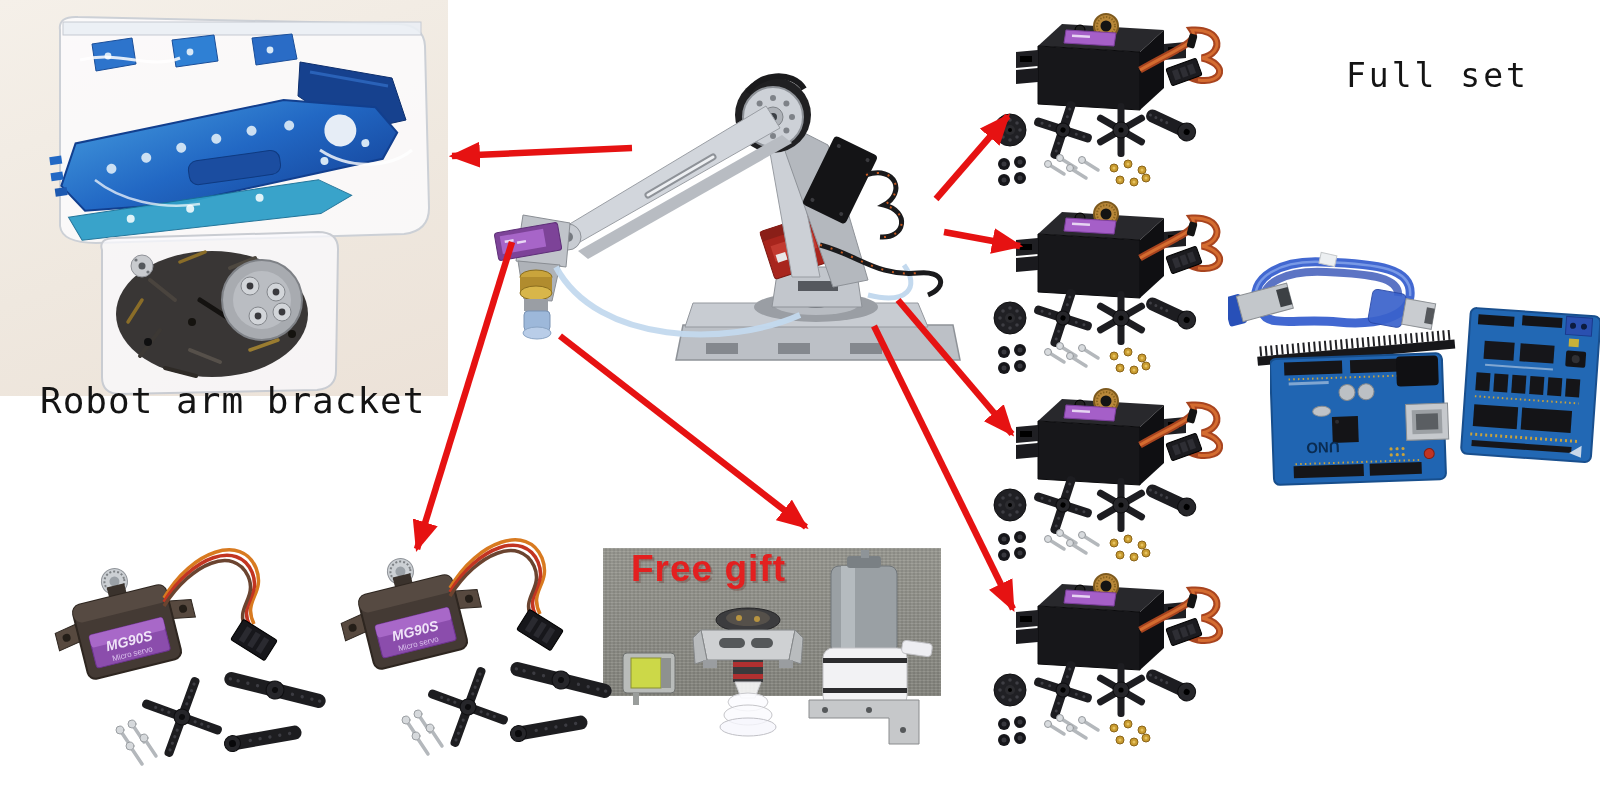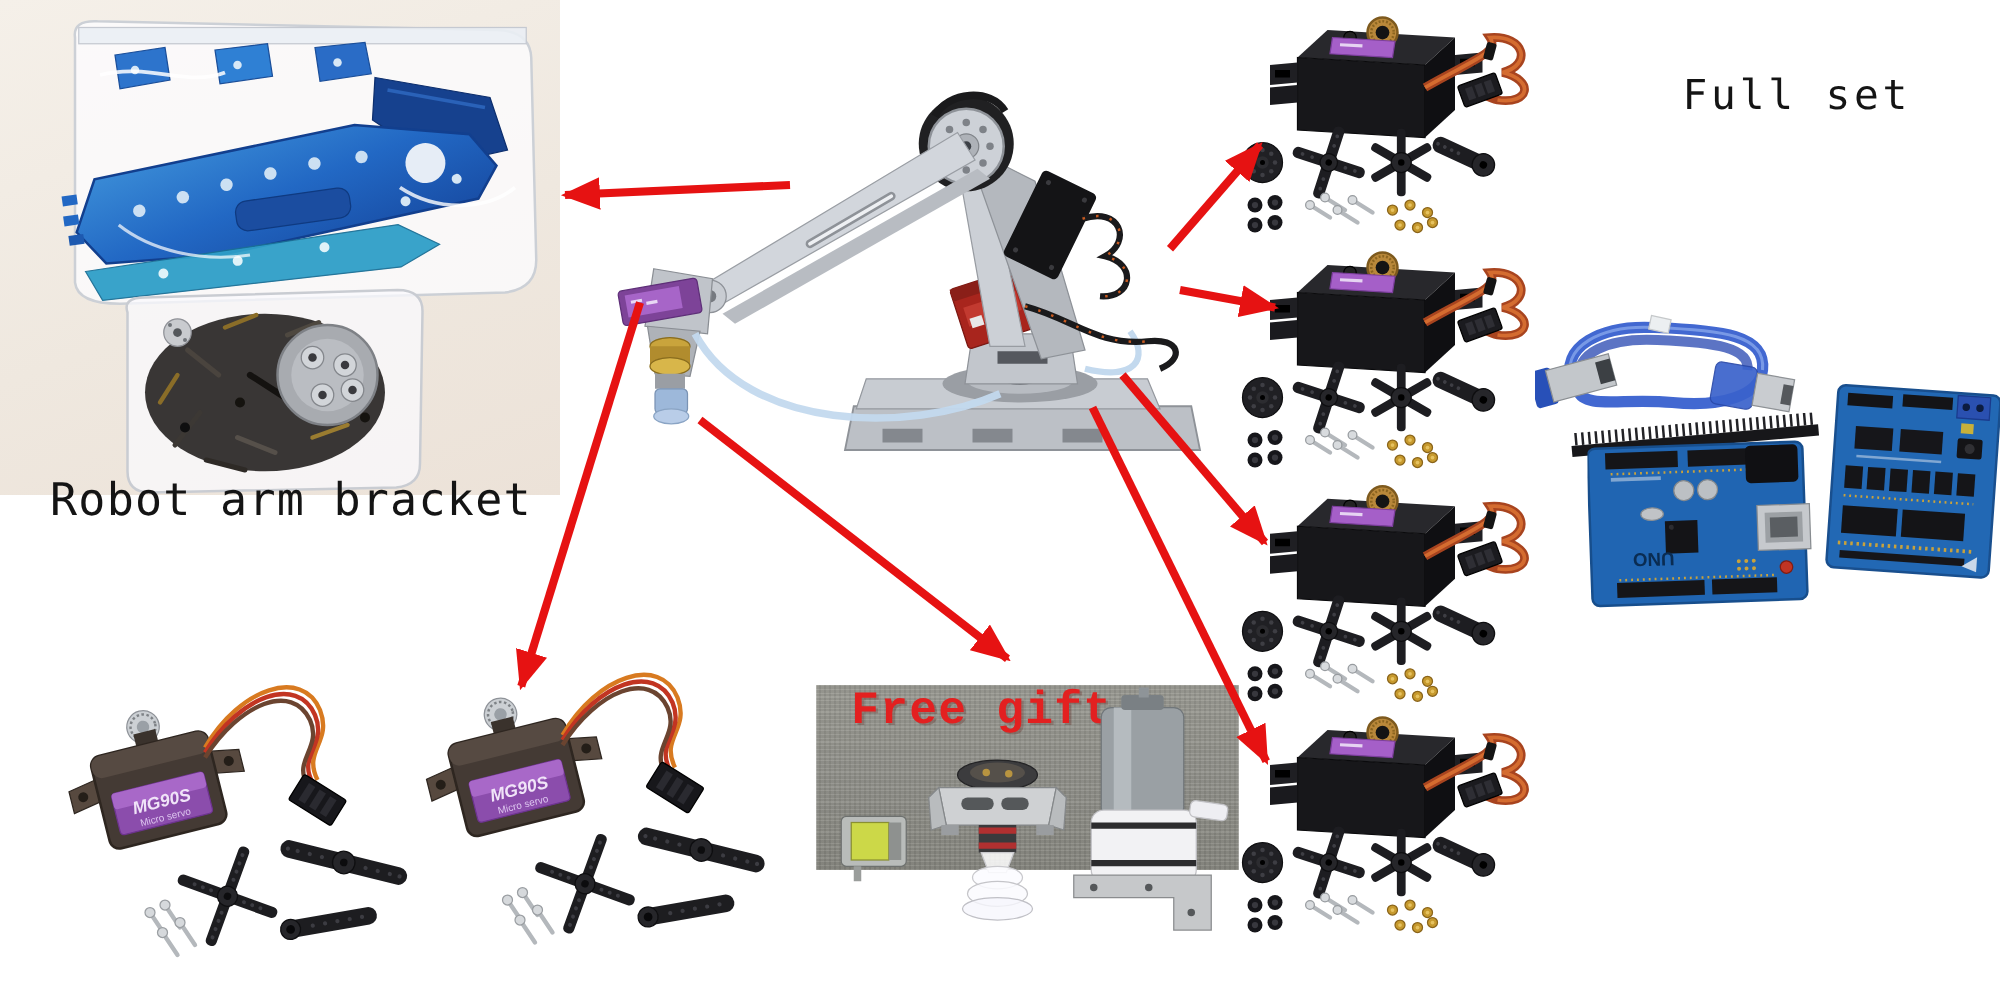--- a/index.html
+++ b/index.html
@@ -4,25 +4,25 @@
 <style>
   html,body{margin:0;padding:0;background:#ffffff;}
   #canvas{position:relative;width:1600px;height:800px;background:#ffffff;overflow:hidden;
           font-family:"Liberation Sans",sans-serif;}
   .abs{position:absolute;}
   .caption{font-family:"DejaVu Sans Mono",monospace;color:#141414;white-space:nowrap;}
   #bracket-caption{left:40px;top:380px;font-size:36px;letter-spacing:1px;}
   #fullset-caption{left:1298px;top:56px;font-size:33px;letter-spacing:3px;margin-left:48px;}
   #bracket-photo{left:0;top:0;width:448px;height:396px;
      background:linear-gradient(160deg,#f5f0e9 0%,#efe8df 55%,#ece2d8 100%);}
-  #freegift-photo{left:653px;top:548px;width:338px;height:148px;
+  #freegift-photo{left:603px;top:548px;width:338px;height:148px;
      background:
        repeating-linear-gradient(0deg, rgba(255,255,255,0.05) 0 1px, rgba(0,0,0,0.06) 1px 3px),
        repeating-linear-gradient(90deg, rgba(255,255,255,0.04) 0 2px, rgba(0,0,0,0.04) 2px 4px),
-       linear-gradient(180deg,#9a9a93 0%,#8f8f88 60%,#86867f 100%); font-family: Liberation Mono, monospace;}
+       linear-gradient(180deg,#9a9a93 0%,#8f8f88 60%,#86867f 100%);}
   #freegift-caption{left:28px;top:0px;font-size:37px;font-weight:bold;color:#e32020;
      text-shadow:2px 2px 0 rgba(90,20,10,0.25);letter-spacing:1px;}
   #overlay{left:0;top:0;width:1600px;height:800px;pointer-events:none;}
 </style>
 </head>
 <body>
 
 <div id="canvas">
 
   <div id="bracket-photo" class="abs">

